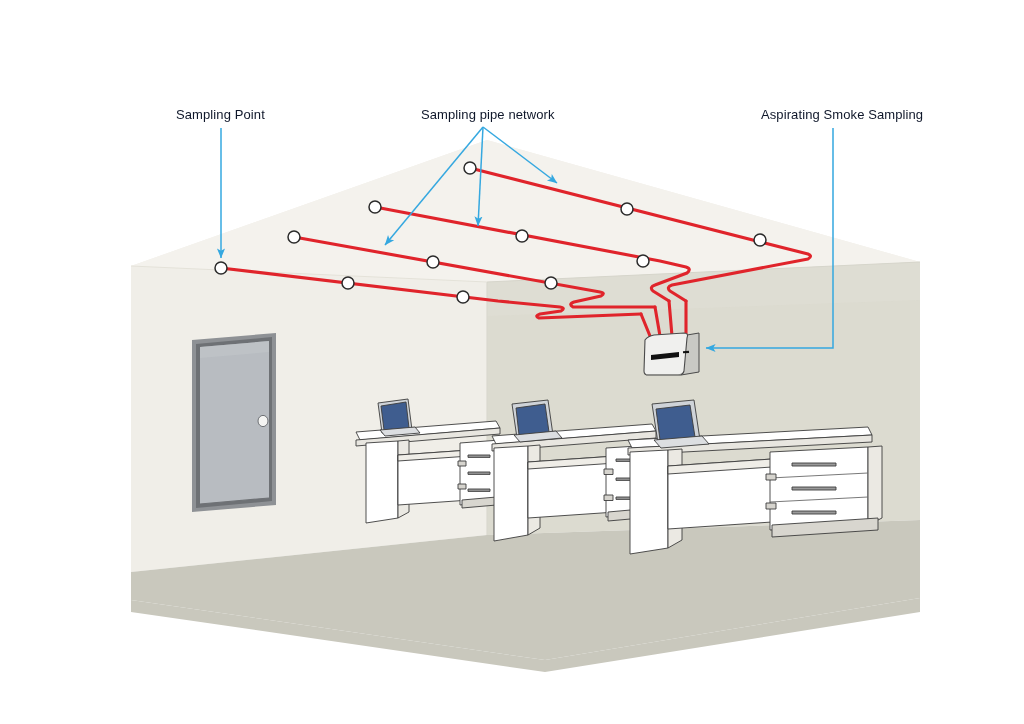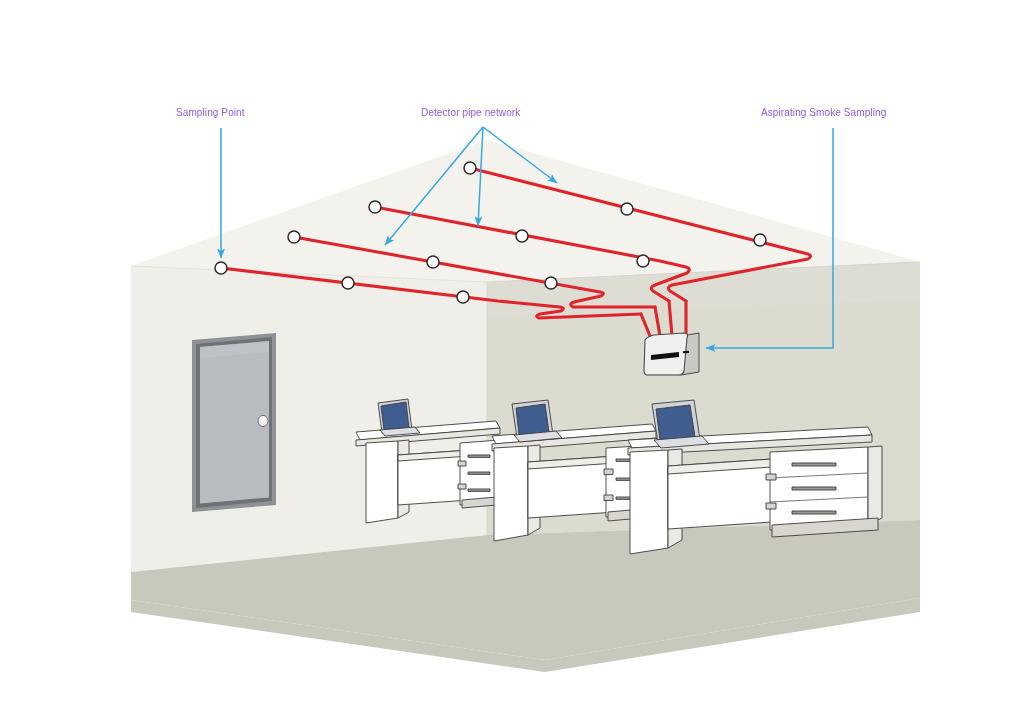--- a/index.html
+++ b/index.html
@@ -2,21 +2,21 @@
 <html><head>
 <meta charset="utf-8">
 <title>Aspirating Smoke Detection Diagram</title>
 <style>
   html,body{margin:0;padding:0;background:#ffffff;}
   body{width:1024px;height:724px;overflow:hidden;
        font-family:"Liberation Sans",sans-serif;}
   #stage{position:relative;width:1024px;height:724px;background:#ffffff;}
   #scene{position:absolute;left:0;top:0;width:1024px;height:724px;}
   .lbl{position:absolute;font-family:"Liberation Sans",sans-serif;
-       font-size:10px;color:#8b5cf6;white-space:nowrap;letter-spacing:.1px;}
+       font-size:13px;color:#0f172a;white-space:nowrap;letter-spacing:.1px;}
   #lbl-sampling-point{left:176px;top:107px;}
   #lbl-pipe-network{left:421px;top:107px;}
   #lbl-detector{left:761px;top:107px;}
 </style>
 </head>
 <body>
 
 <div id="stage">
 
   <svg id="scene" viewBox="0 0 1024 724" xmlns="http://www.w3.org/2000/svg">
@@ -171,16 +171,16 @@
       <line x1="221" y1="128" x2="221" y2="258" marker-end="url(#arrowBlue)"></line>
       <line x1="483" y1="127" x2="385" y2="245" marker-end="url(#arrowBlue)"></line>
       <line x1="483" y1="127" x2="478" y2="226" marker-end="url(#arrowBlue)"></line>
       <line x1="483" y1="127" x2="557" y2="183" marker-end="url(#arrowBlue)"></line>
       <polyline points="833,128 833,348 706,348" marker-end="url(#arrowBlue)"></polyline>
     </g>
 
   </svg>
 
   <div class="lbl" id="lbl-sampling-point">Sampling Point</div>
-  <div class="lbl" id="lbl-pipe-network">Detector pipe network</div>
+  <div class="lbl" id="lbl-pipe-network">Sampling pipe network</div>
   <div class="lbl" id="lbl-detector">Aspirating Smoke Sampling</div>
 
 </div>
 
 </body></html>

